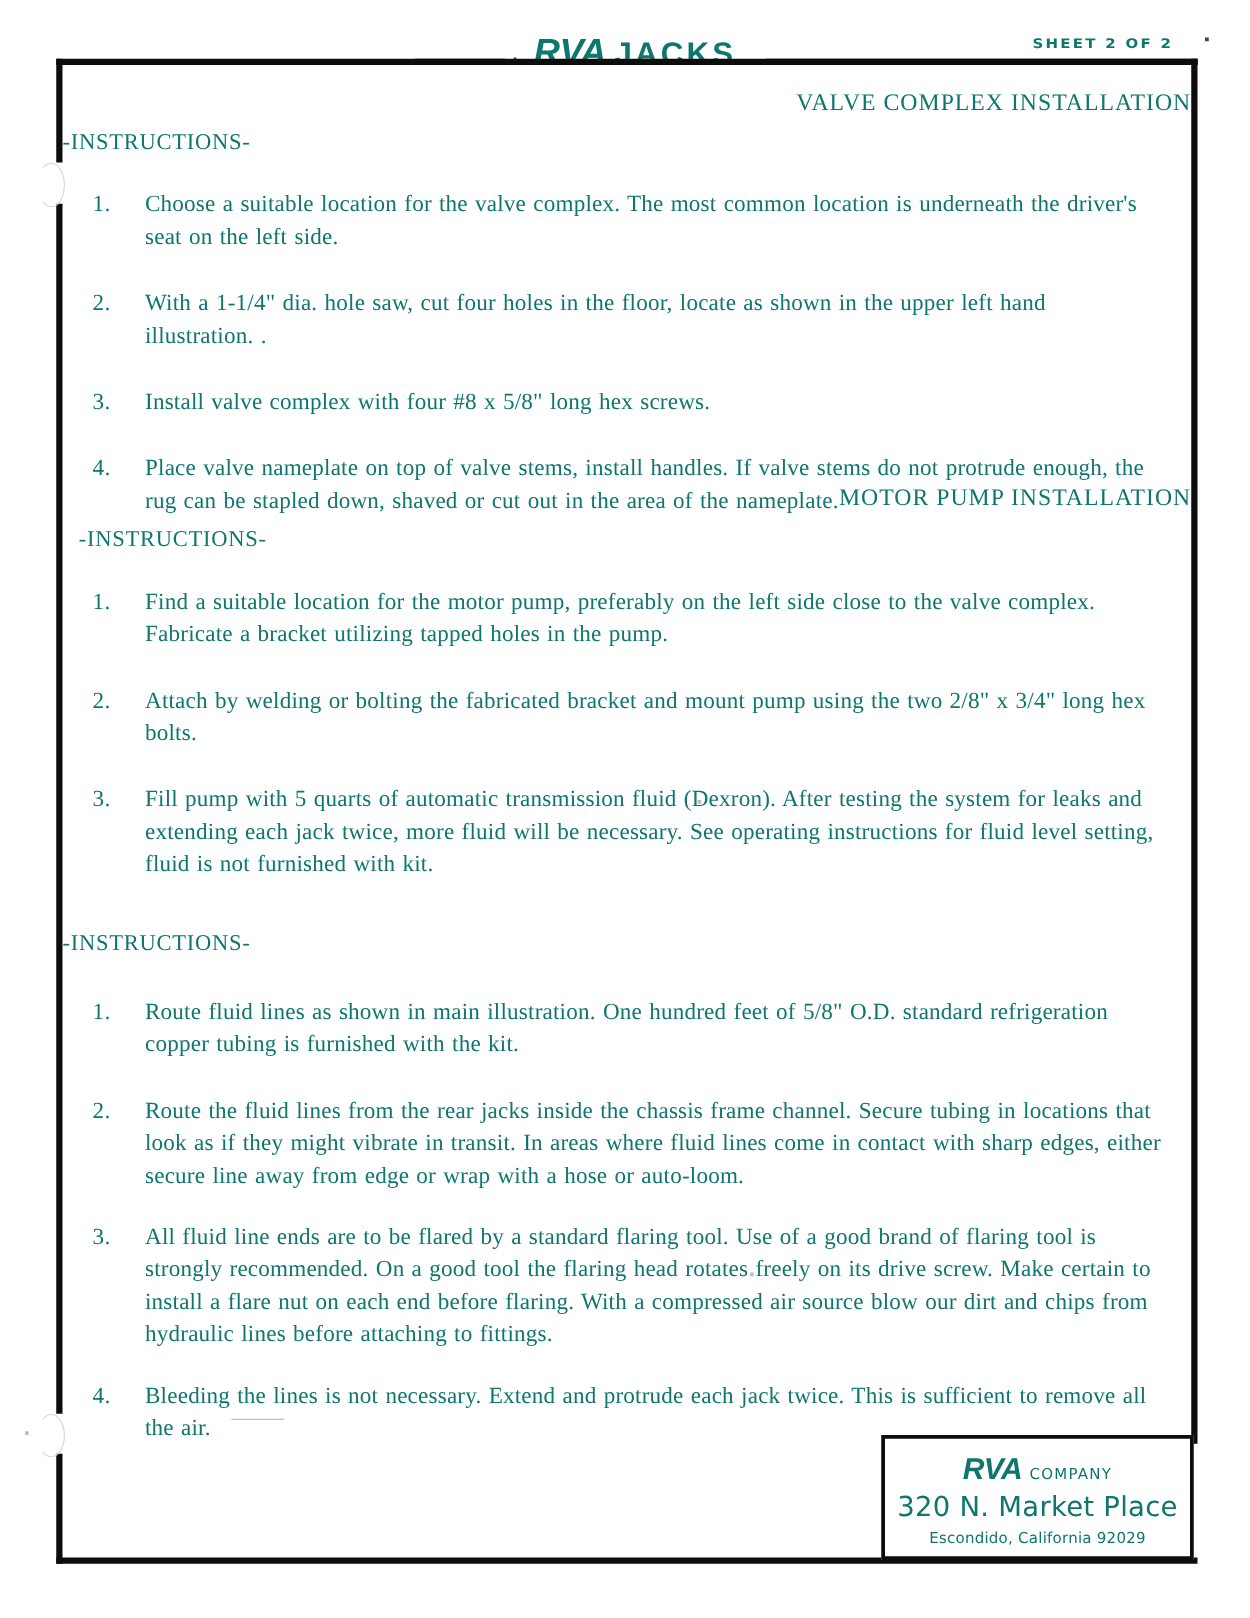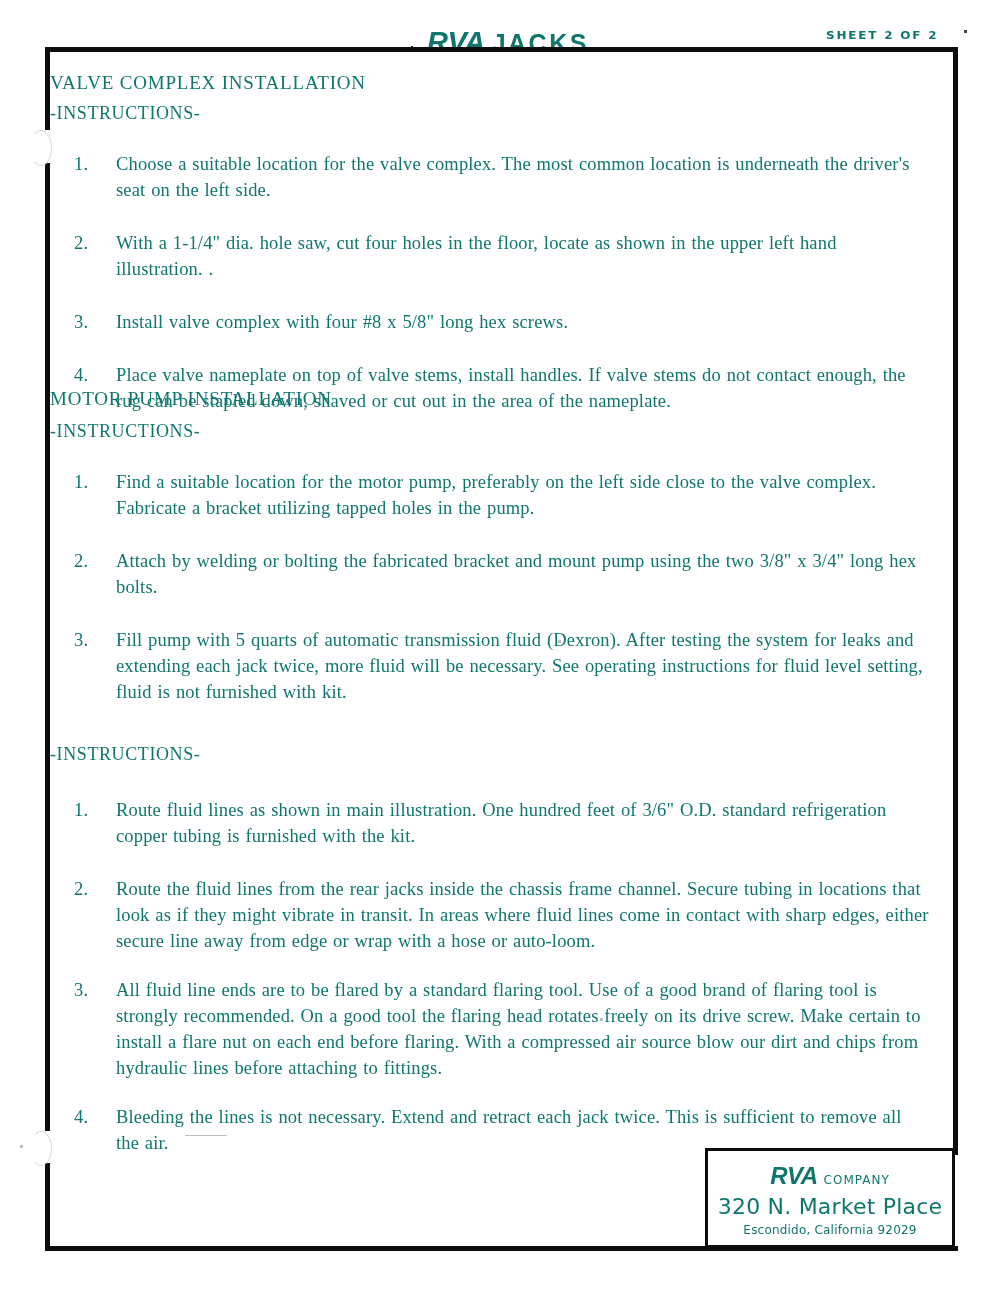--- a/index.html
+++ b/index.html
@@ -180,21 +180,21 @@
 
   
   .content {
     position: absolute;
     left: 50px;
     top: 52px;
     width: 903px;
   }
 
   .section-title {
-    text-align: left;
+    text-align: right;
     font-size: 19px;
     letter-spacing: 0.8px;
     margin: 0;
     font-weight: normal;
   }
 
   .section-sub {
     font-size: 18px;
     letter-spacing: 0.6px;
     margin: 0;
@@ -334,74 +334,74 @@
         <span class="item-text">With a 1-1/4" dia. hole saw, cut four holes in the floor, locate as shown in the upper left hand illustration. .</span>
       </li>
       <li style="height:27px"></li>
       <li class="item">
         <span class="item-num">3.</span>
         <span class="item-text">Install valve complex with four #8 x 5/8" long hex screws.</span>
       </li>
       <li style="height:27px"></li>
       <li class="item">
         <span class="item-num">4.</span>
-        <span class="item-text">Place valve nameplate on top of valve stems, install handles.  If valve stems do not contact enough, the rug can be stapled down,  shaved or cut out in the area of the nameplate.</span>
+        <span class="item-text">Place valve nameplate on top of valve stems, install handles.  If valve stems do not protrude enough, the rug can be stapled down,  shaved or cut out in the area of the nameplate.</span>
       </li>
     </ul>
 
-    <div class="heading-inline" style="margin-top:-26px;">
+    <div class="heading-inline" style="margin-top:-26px;padding-left:13px;">
       <h1 class="section-title">MOTOR PUMP INSTALLATION</h1>
       <div class="section-sub">-INSTRUCTIONS-</div>
     </div>
 
     <div class="gap-lg"></div>
 
     <ul class="list">
       <li class="item">
         <span class="item-num">1.</span>
         <span class="item-text">Find a suitable location for the motor pump, preferably on the left side close to the valve complex.  Fabricate a bracket utilizing tapped holes in the pump.</span>
       </li>
       <li style="height:27px"></li>
       <li class="item">
         <span class="item-num">2.</span>
-        <span class="item-text">Attach by welding or bolting the fabricated bracket and mount pump using the two 3/8" x 3/4" long hex bolts.</span>
+        <span class="item-text">Attach by welding or bolting the fabricated bracket and mount pump using the two 2/8" x 3/4" long hex bolts.</span>
       </li>
       <li style="height:27px"></li>
       <li class="item">
         <span class="item-num">3.</span>
         <span class="item-text">Fill pump with 5 quarts of automatic transmission fluid (Dexron).  After testing the system for leaks and extending each jack twice, more fluid will be necessary.  See operating instructions for fluid level setting, fluid is not furnished with kit.</span>
       </li>
     </ul>
 
     <div style="height:23px"></div>
     <div class="heading-inline">
       <div class="section-sub" style="padding-top:16px;">-INSTRUCTIONS-</div>
     </div>
 
     <div style="height:32px"></div>
 
     <ul class="list">
       <li class="item">
         <span class="item-num">1.</span>
-        <span class="item-text">Route fluid lines as shown in main illustration.   One hundred feet of 3/6" O.D. standard refrigeration copper tubing is furnished with the kit.</span>
+        <span class="item-text">Route fluid lines as shown in main illustration.   One hundred feet of 5/8" O.D. standard refrigeration copper tubing is furnished with the kit.</span>
       </li>
       <li style="height:27px"></li>
       <li class="item">
         <span class="item-num">2.</span>
         <span class="item-text">Route the fluid lines from the rear jacks inside the chassis frame channel.  Secure tubing in locations that look as if they might vibrate in transit.  In areas where fluid lines come in contact with sharp edges, either secure line away from edge or wrap with a hose or auto-loom.</span>
       </li>
       <li style="height:23px"></li>
       <li class="item">
         <span class="item-num">3.</span>
         <span class="item-text">All fluid line ends are to be flared by a standard flaring tool.  Use of a good brand of flaring tool is strongly recommended.  On a good tool the flaring head rotates freely on its drive screw.  Make certain to install a flare nut on each end before flaring.  With a compressed air source blow our dirt and chips from hydraulic lines before attaching to fittings.</span>
       </li>
       <li style="height:23px"></li>
       <li class="item">
         <span class="item-num">4.</span>
-        <span class="item-text">Bleeding the lines is not necessary.  Extend and retract each jack twice.  This is sufficient to remove all the air.</span>
+        <span class="item-text">Bleeding the lines is not necessary.  Extend and protrude each jack twice.  This is sufficient to remove all the air.</span>
       </li>
     </ul>
 
   </div>
 
   <div class="addr-box">
     <div class="addr-line-1">
       <span class="addr-rva">RVA</span><span class="addr-company">COMPANY</span>
     </div>
     <div class="addr-line-2">320 N. Market Place</div>

